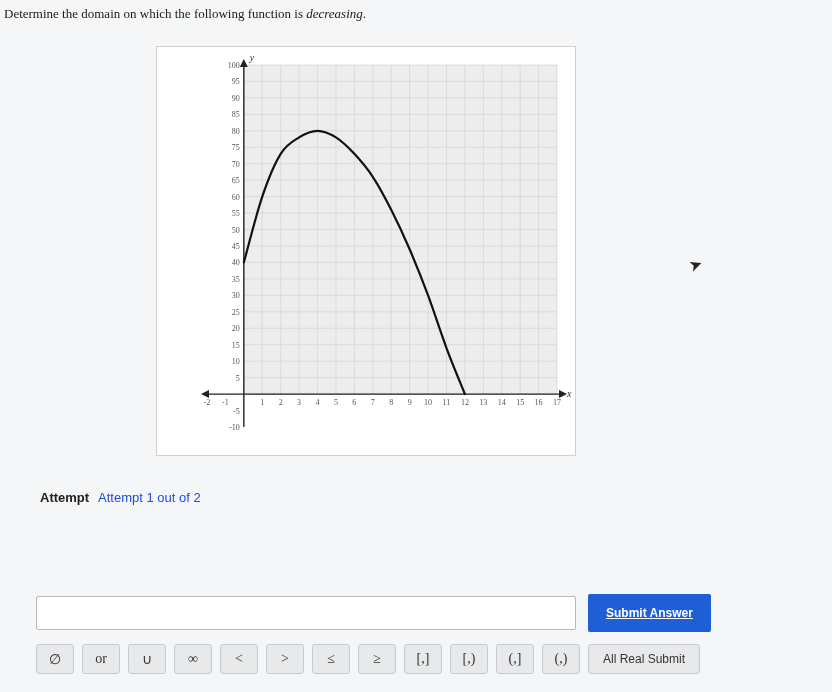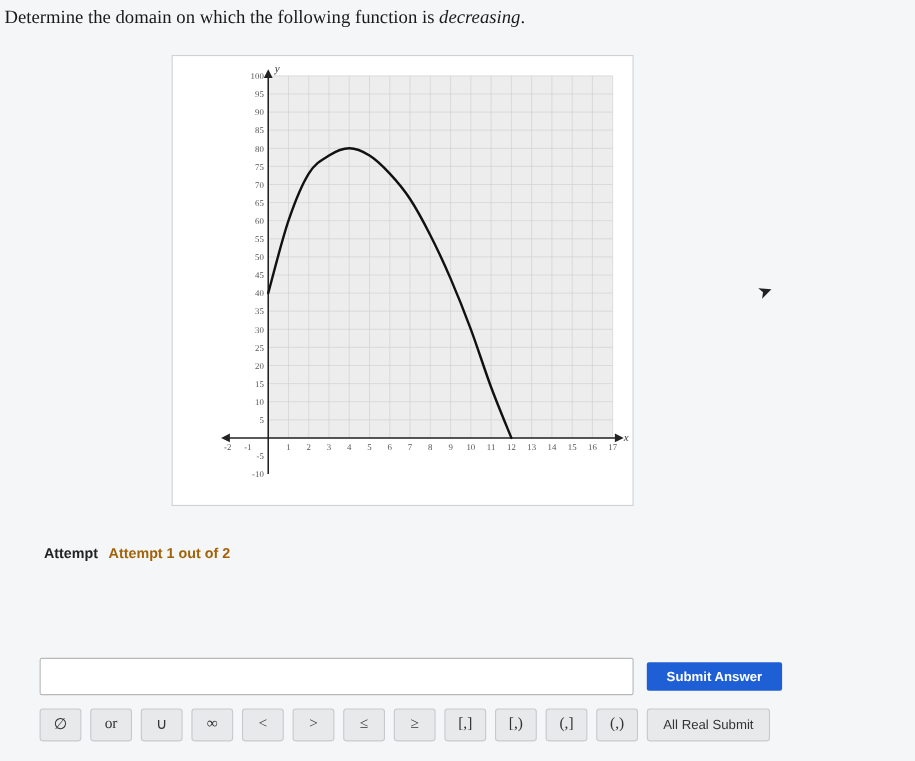--- a/index.html
+++ b/index.html
@@ -6,21 +6,21 @@
   body {
     width: 832px;
     height: 692px;
     font-family: Georgia, 'Times New Roman', serif;
     background: #f5f6f7;
     color: #2a2a2a;
     position: relative;
     overflow: hidden;
   }
   .question {
-    font-size: 17px;
+    font-size: 13px;
     padding: 6px 0 0 4px;
     color: #1a1a1a;
   }
   .question .em { font-style: italic; }
   .chart-wrap {
     width: 520px;
     margin: 24px auto 10px auto;
     position: relative;
   }
   .plot {
@@ -36,21 +36,21 @@
     color: #222;
     transform: rotate(-20deg);
   }
   .answer-row {
     font-family: Arial, Helvetica, sans-serif;
     font-size: 13px;
     color: #3a3a3a;
     padding: 20px 0 8px 40px;
   }
   .answer-row .lbl { font-weight: bold; color: #222; margin-right: 6px; }
-  .answer-row .sub { color: #a16207; font-weight: bold; }
+  .answer-row .sub { color: #1d4ed8; }
   .footer {
     font-family: Arial, Helvetica, sans-serif;
     position: absolute;
     left: 0; right: 0; bottom: 18px;
     padding: 0 36px;
   }
   .input-row {
     display: flex;
     gap: 12px;
     align-items: center;
@@ -59,29 +59,30 @@
   .ans-input {
     flex: 0 0 540px;
     height: 34px;
     background: #fff;
     border: 1px solid #b8b8b8;
     border-radius: 2px;
     padding: 0 8px;
     font-size: 14px;
   }
   .submit {
-    height: 26px;
+    height: 38px;
     padding: 0 18px;
     background: #1f5fd6;
     color: #fff;
     border: none;
     border-radius: 2px;
     font-size: 12px;
     font-weight: 600;
     cursor: pointer;
+    text-decoration: underline;
   }
   .keypad {
     display: flex;
     gap: 8px;
     align-items: center;
     flex-wrap: wrap;
   }
   .key {
     min-width: 38px;
     height: 30px;

